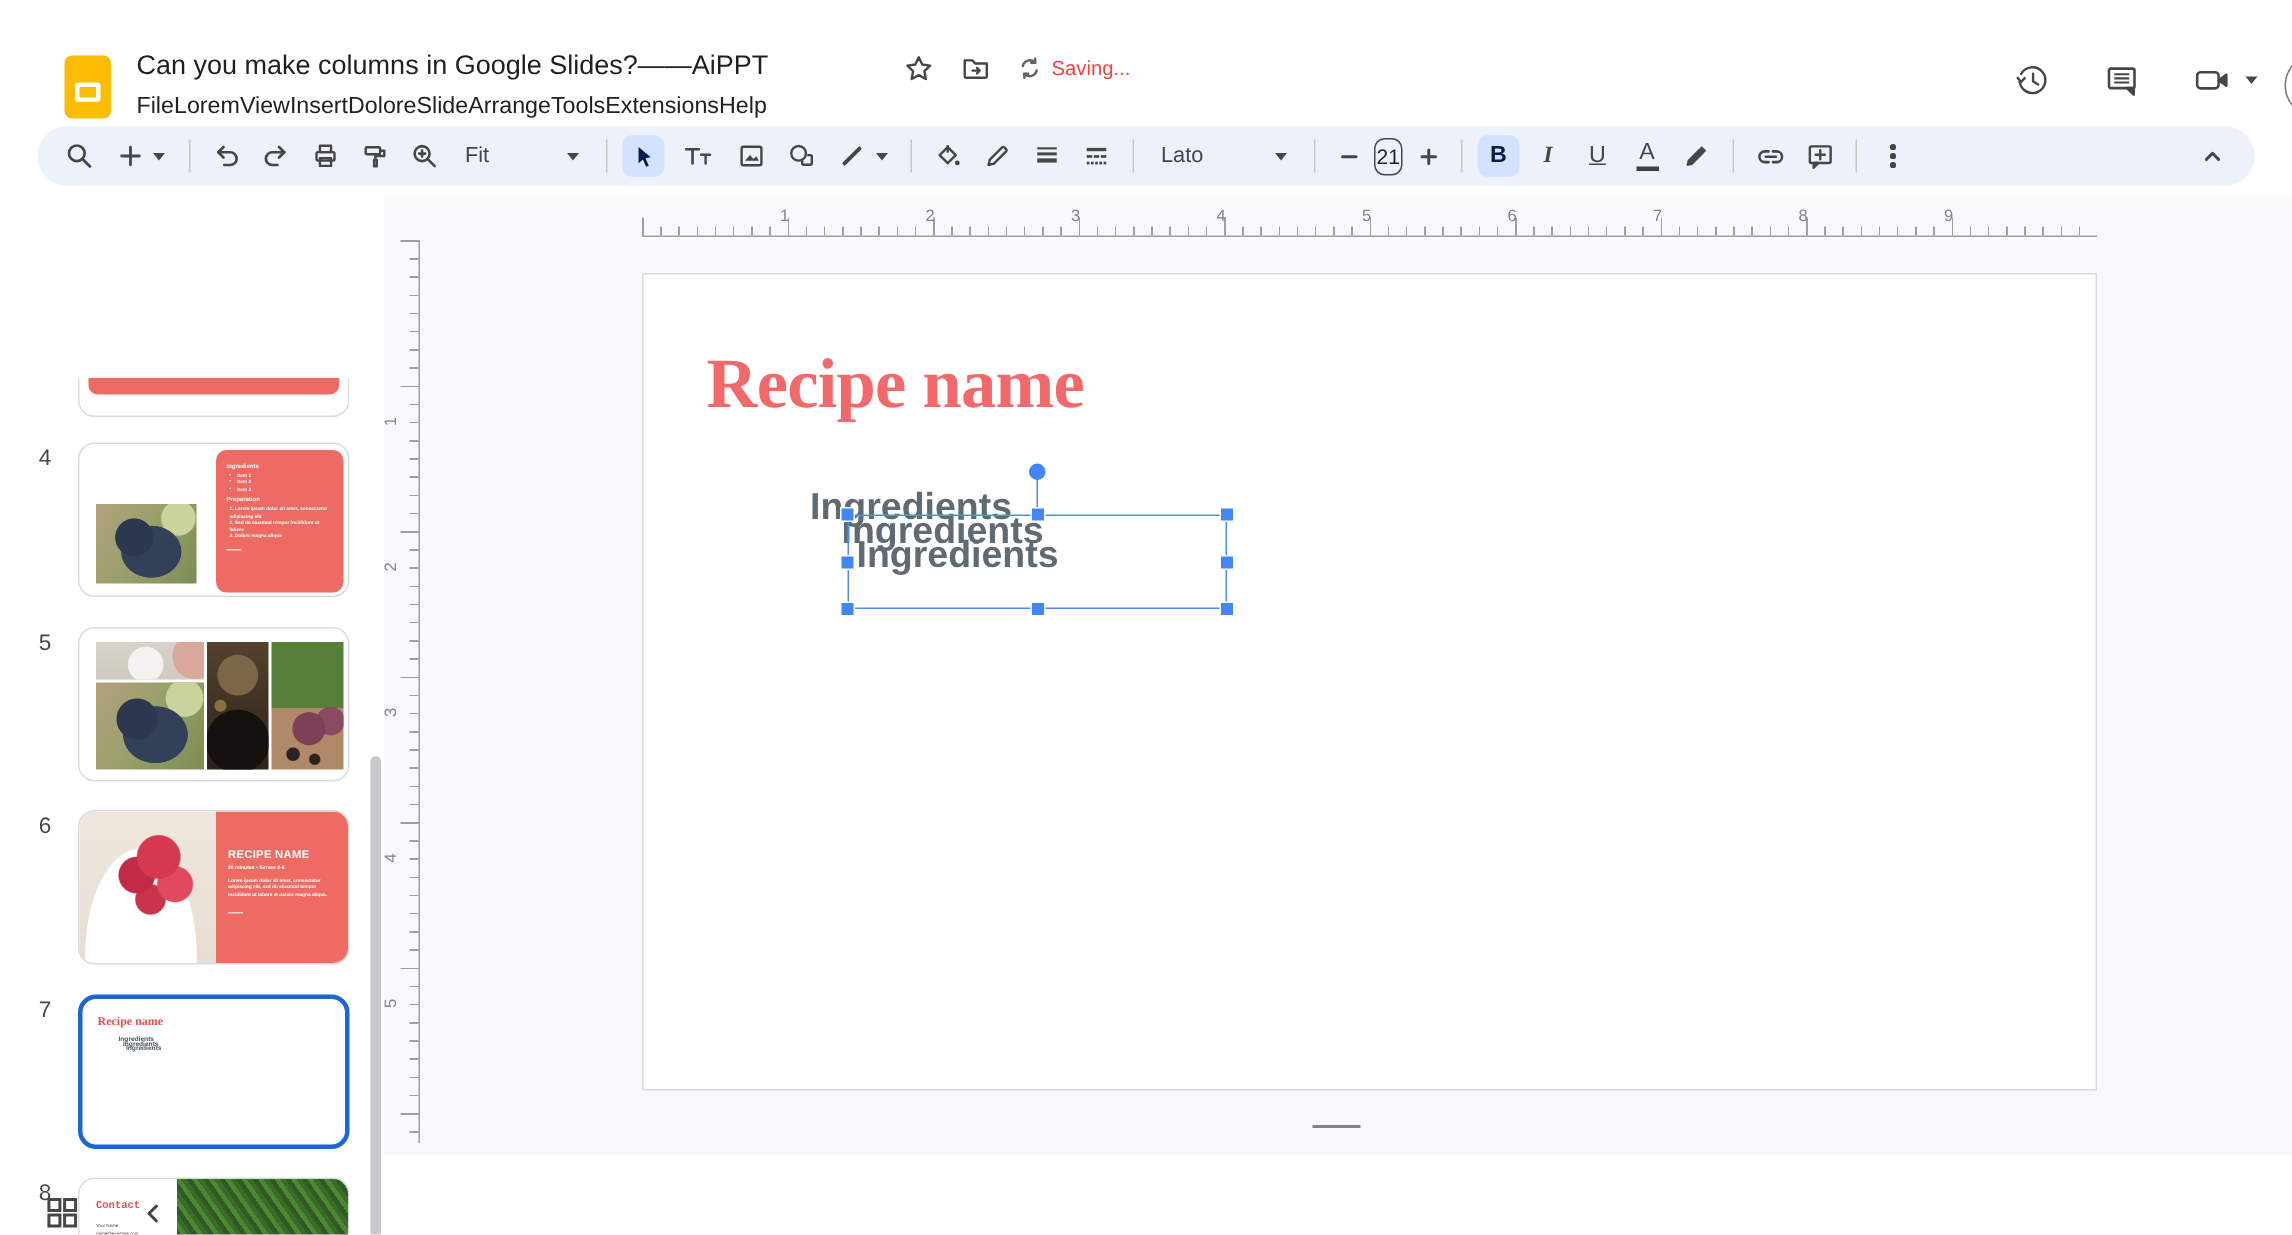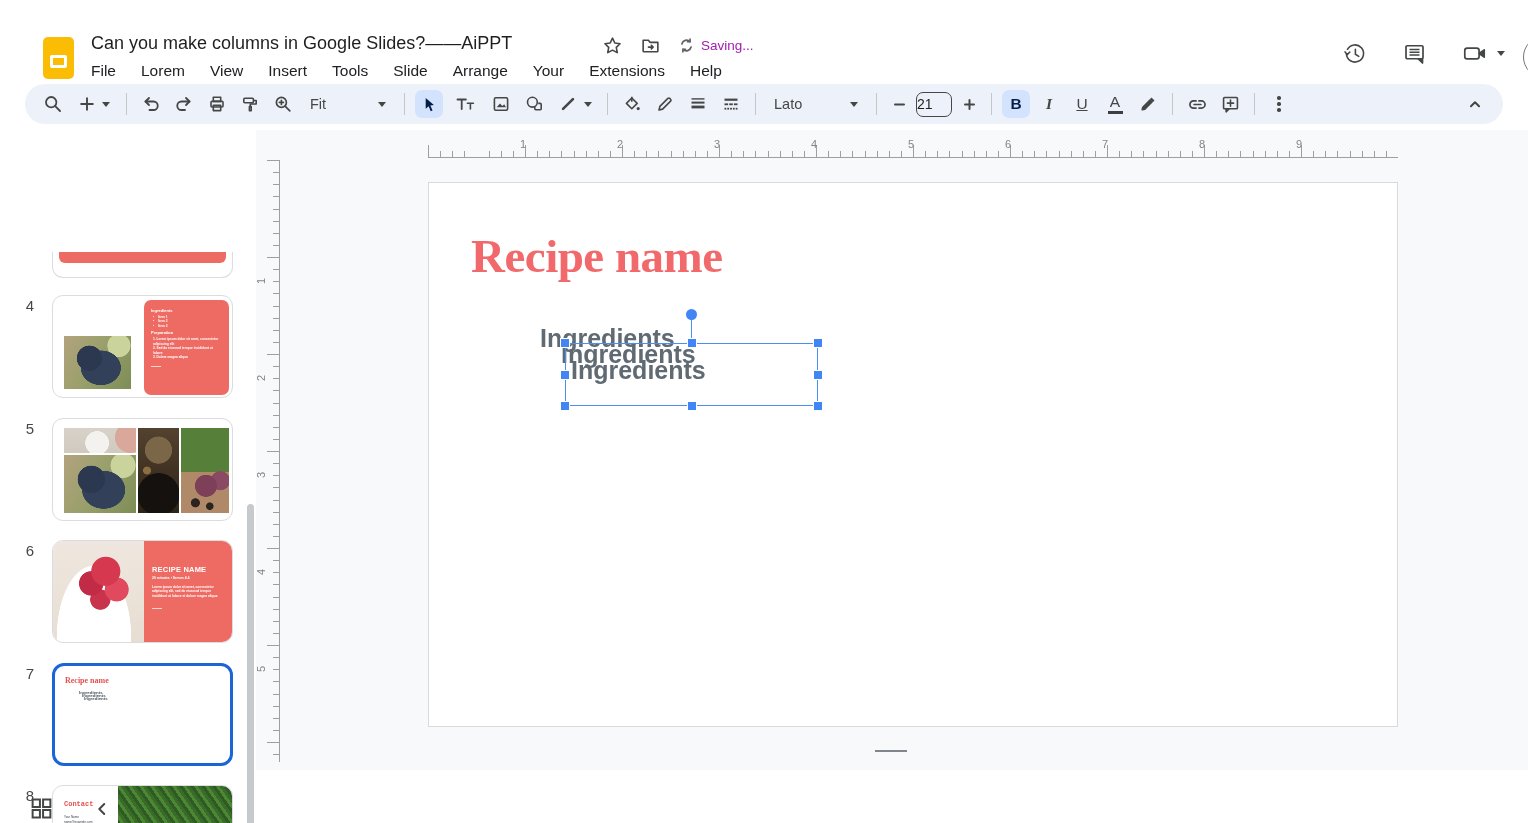--- a/index.html
+++ b/index.html
@@ -9,40 +9,40 @@
   #page { position:relative; width:1528px; height:823px; background:#fff; }
 
   
   #topbar { position:absolute; left:17px; top:0; width:1528px; height:78px; background:#fff;margin-top:18px; }
   .logo { position:absolute; left:26px; top:19px; width:31px; height:42px; background:#fbbc04;
     border-radius:5px; }
   .logo .slide-hole { position:absolute; left:7px; top:18px; width:17px; height:13px;
     border:3px solid #fff; border-radius:2px; }
   .doc-title { position:absolute; left:74px; top:15px; font-size:18px; color:#1f1f1f; white-space:nowrap; }
   .title-icons { position:absolute; left:585px; top:17px; display:flex; align-items:center; gap:17px; }
-  .saving { display:flex; align-items:center; gap:6px; color:#a21caf; font-size:13.5px; }
-  #menubar { position:absolute; left:74px; top:44px; display:flex; gap:25px; font-size:15.5px; color:#202124; }
+  .saving { display:flex; align-items:center; gap:6px; color:#ef4444; font-size:13.5px; }
+  #menubar { position:absolute; left:74px; top:44px; display:flex; font-size:15.5px; color:#202124; }
   #menubar span { cursor:default; }
   .hdr-right { position:absolute; right:40px; top:22px; display:flex; align-items:center; gap:34px; }
   .avatar-partial { position:absolute; left:1506px; top:18px; width:42px; height:42px;
     border-radius:50%; border:1.5px solid #747775; background:#fff; }
 
   
   #toolbar { position:absolute; left:25px; top:84px; width:1478px; height:40px;
     background:#edf2fa; border-radius:20px; display:flex; align-items:center; padding:0 14px; gap:5px; }
   .tbtn { height:28px; min-width:28px; display:flex; align-items:center; justify-content:center;
     border-radius:7px; color:#444746; flex:0 0 auto; }
   .tbtn.sel { background:#d3e3fd; }
   .tdiv { width:1px; height:22px; background:#c4c7c5; margin:0 5px; flex:0 0 auto; }
   .caret { width:0; height:0; border-left:4.5px solid transparent; border-right:4.5px solid transparent;
     border-top:5.5px solid #444746; display:inline-block; }
   .combo { display:flex; align-items:center; justify-content:space-between; padding:0 8px; gap:8px;
     height:28px; border-radius:7px; color:#444746; font-size:14.5px; flex:0 0 auto; }
-  .sizebox { width:36px; height:25px; border:1.5px solid #474747; border-radius:7px;
-    background:transparent; font-size:14px; color:#1f1f1f;
+  .sizebox { width:19px; height:25px; border:1.5px solid #474747; border-radius:7px;
+    background:transparent; text-align:center; font-size:14px; color:#1f1f1f;
     font-family:"Liberation Sans",sans-serif; }
   .fmt-letter { font-size:15.5px; font-weight:700; color:#444746; }
   .b-label { color:#041e49; }
   .i-label { font-style:italic; font-family:"Liberation Serif",serif; font-weight:600; }
   .u-label { text-decoration:underline; font-weight:500; }
   .a-wrap { display:flex; flex-direction:column; align-items:center; line-height:1; }
   .a-wrap .bar { width:15px; height:3.5px; background:#3c4043; margin-top:1px; }
   .dots3 { display:flex; flex-direction:column; gap:2.5px; }
   .dots3 i { width:3.5px; height:3.5px; border-radius:50%; background:#444746; }
   .spacer { flex:1 1 auto; }
@@ -169,24 +169,24 @@
           </svg>
         <span>Saving...</span>
       </span>
     </div>
 
     <nav id="menubar">
       <span>File</span>
       <span>Lorem</span>
       <span>View</span>
       <span>Insert</span>
-      <span>Tools</span>
+      <span>Dolore</span>
       <span>Slide</span>
       <span>Arrange</span>
-      <span>Your</span>
+      <span>Tools</span>
       <span>Extensions</span>
       <span>Help</span>
     </nav>
 
     <div class="hdr-right">
       <span>
         <svg class="ic" width="26" height="26" viewBox="0 0 20 20" fill="none" stroke="#444746" stroke-width="1.6" stroke-linecap="round">
           <path d="M4.2 6.4A6.6 6.6 0 1 1 3.4 10"></path>
           <path d="M2.4 8.4 4.1 10.5 6 8.5"></path>
           <path d="M10.3 6.3v3.9l2.6 1.6"></path>

